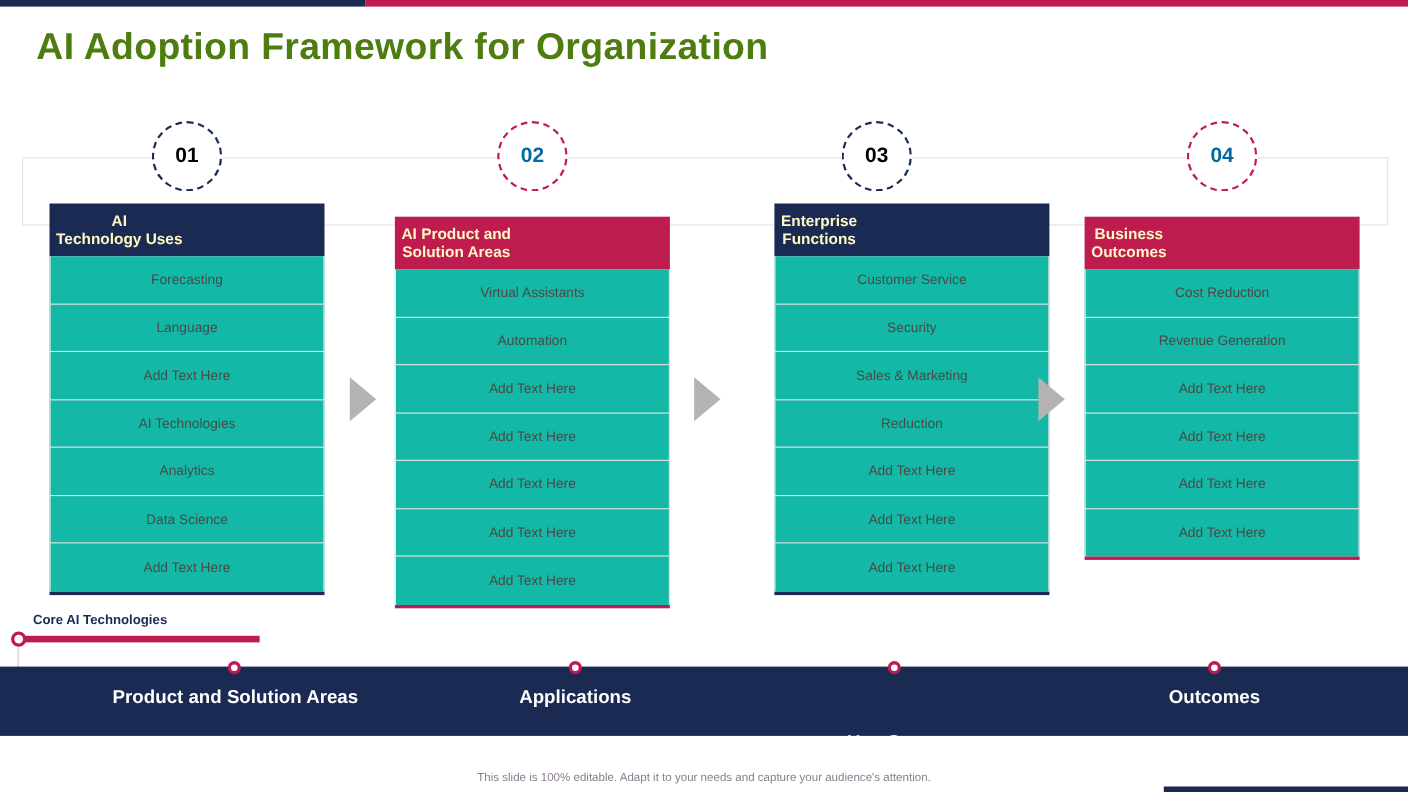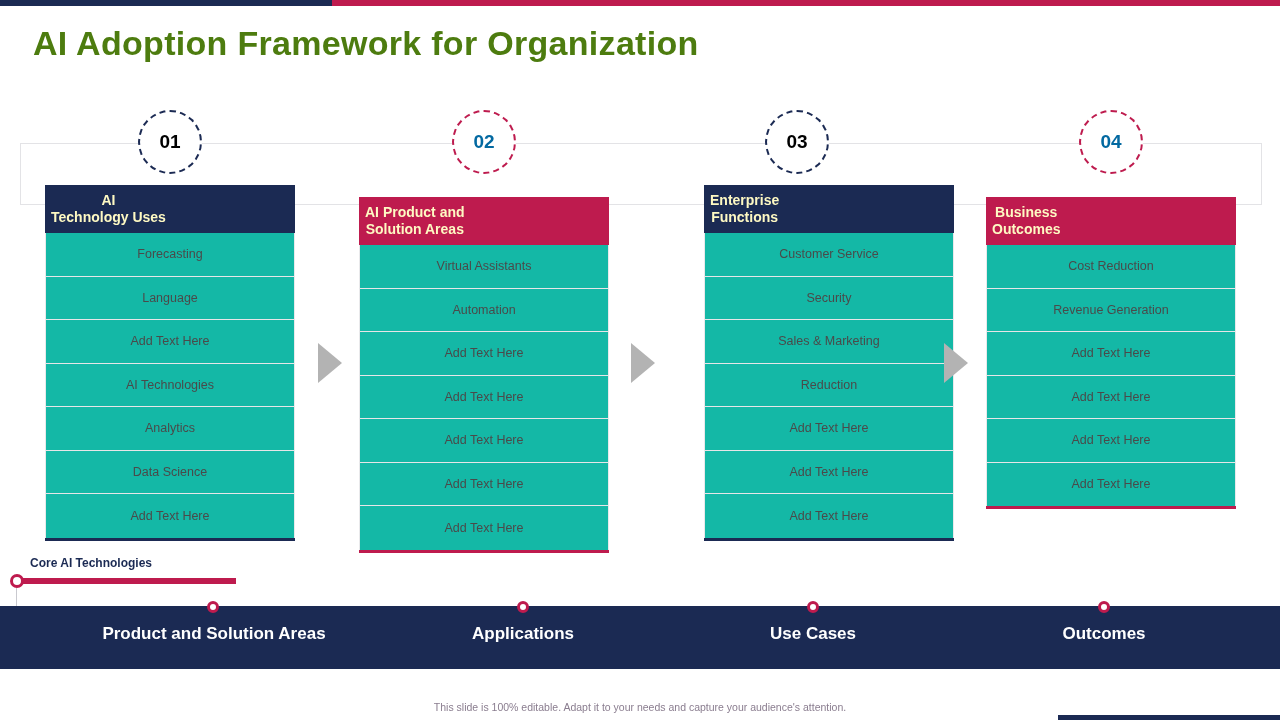--- a/index.html
+++ b/index.html
@@ -214,21 +214,21 @@
   <div class="band-connector" style="left:212px; width:3px; height:6px; top:602px;"></div>
   <div class="band-dot" style="left:207px;"></div>
   <div class="band-item" style="left:64px;">Product and Solution Areas</div>
 
   <div class="band-connector" style="left:522px; width:3px; height:6px; top:602px;"></div>
   <div class="band-dot" style="left:517px;"></div>
   <div class="band-item" style="left:373px;">Applications</div>
 
   <div class="band-connector" style="left:812px; width:3px; height:6px; top:602px;"></div>
   <div class="band-dot" style="left:807px;"></div>
-  <div class="band-item" style="left:663px;">Use Cases</div>
+  <div class="band-item" style="left:663px;margin-top:41px;">Use Cases</div>
 
   <div class="band-connector" style="left:1103px; width:3px; height:6px; top:602px;"></div>
   <div class="band-dot" style="left:1098px;"></div>
   <div class="band-item" style="left:954px;">Outcomes</div>
 
   <div class="footnote">This slide is 100% editable. Adapt it to your needs and capture your audience's attention.</div>
 
   <div class="botbar-right"></div>
 </div>
 

